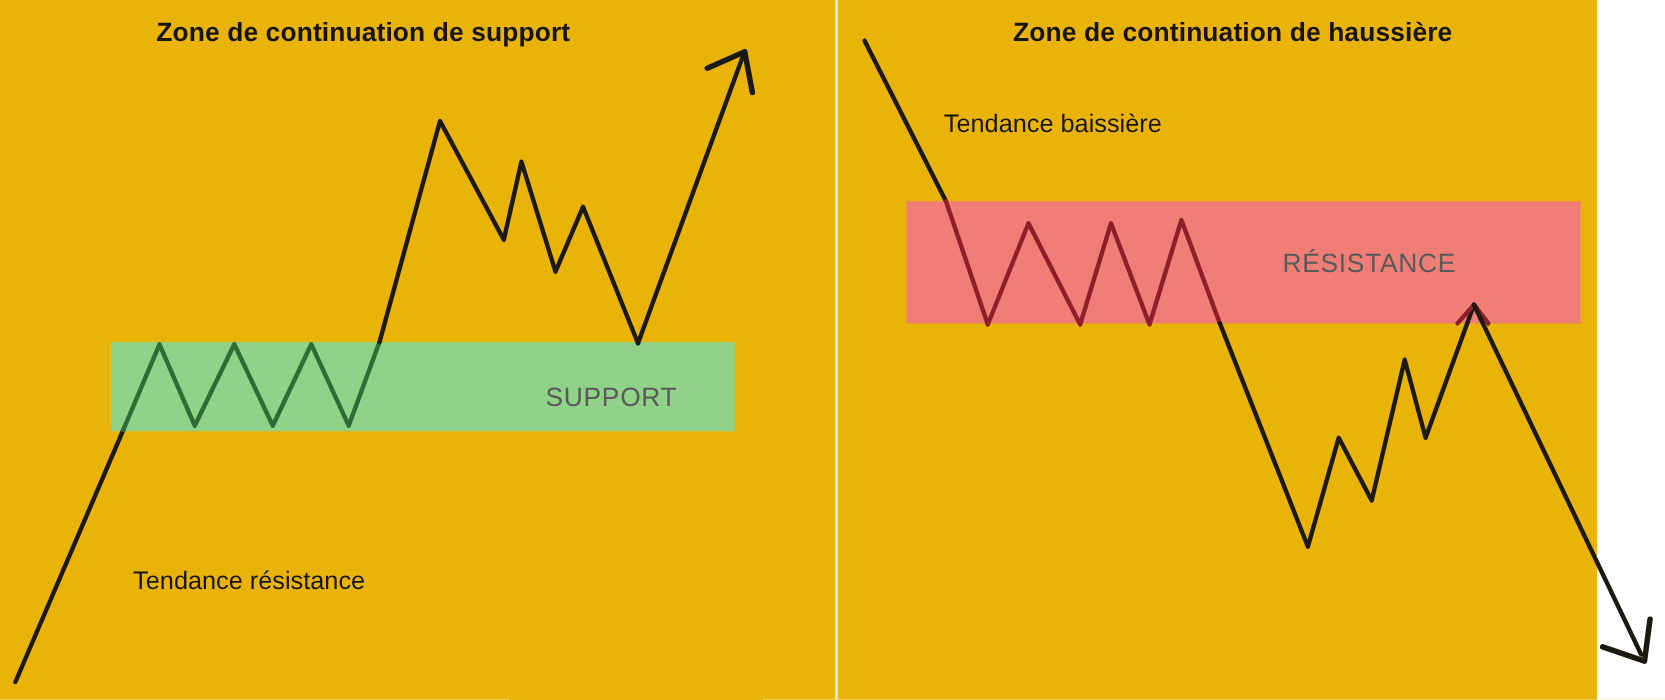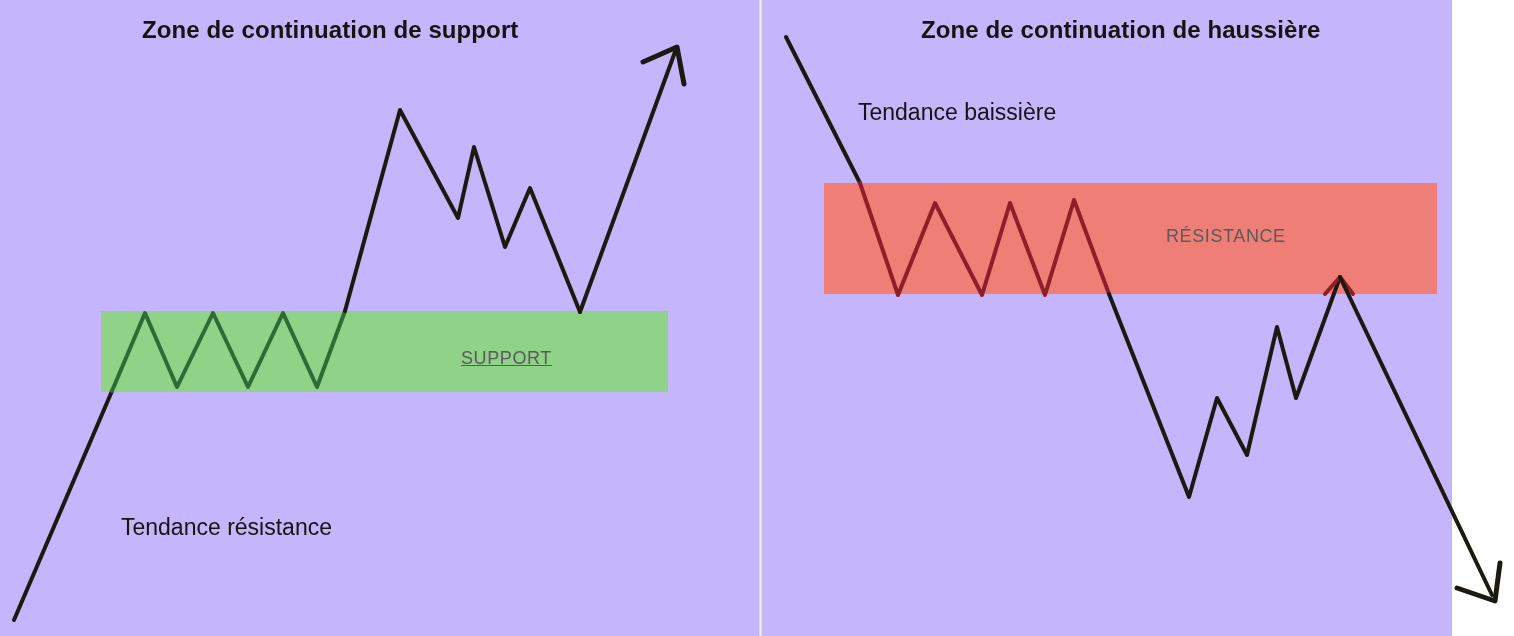--- a/index.html
+++ b/index.html
@@ -10,21 +10,21 @@
   body {
     width: 1514px;
     height: 636px;
     font-family: "Liberation Sans", sans-serif;
     overflow: hidden;
   }
   #diagram {
     position: relative;
     width: 1452px;
     height: 636px;
-    background: #c4b5fd;
+    background: #eab308;
   }
   #diagram svg {
     position: absolute;
     left: 0;
     top: 0;
   }
   .panel-title {
     position: absolute;
     font-weight: bold;
     font-size: 24px;
@@ -37,26 +37,26 @@
   .trend-label {
     position: absolute;
     font-size: 23px;
     color: #16140d;
     white-space: nowrap;
   }
   #trend-left { left: 121px; top: 514px; }
   #trend-right { left: 858px; top: 99px; }
   .zone-label {
     position: absolute;
-    font-size: 18px;
+    font-size: 24px;
     color: #5a5a5a;
     letter-spacing: 0.6px;
     white-space: nowrap;
   }
-  #label-support { left: 461px; top: 348px; text-decoration: underline; }
+  #label-support { left: 496px; top: 348px; }
   #label-resistance { left: 1166px; top: 226px; }
 </style>
 </head>
 <body>
 
 <div id="diagram">
 
   <svg width="1514" height="636" viewBox="0 0 1514 636">
 
     <line x1="760.5" y1="0" x2="760.5" y2="636" stroke="#f4f4e8" stroke-width="2"></line>

